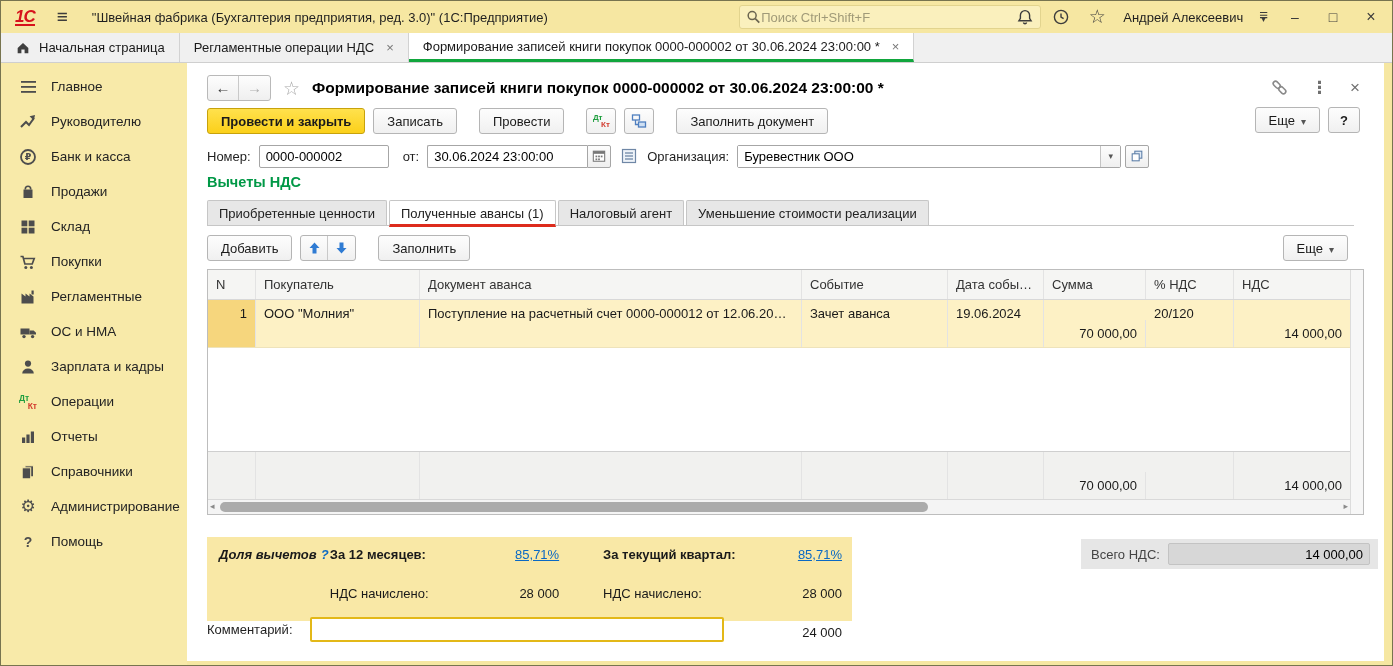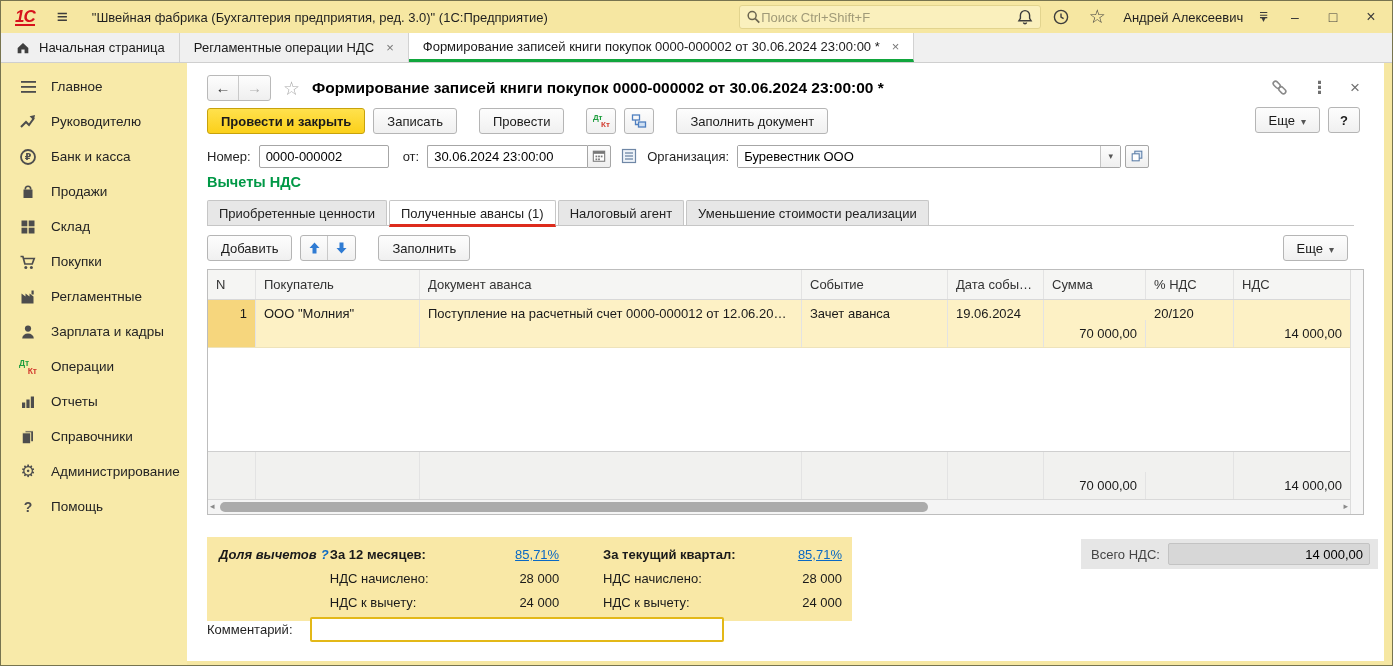--- a/index.html
+++ b/index.html
@@ -119,21 +119,21 @@
   .hscroll { height:15px; border-top:1px solid #d9d9d9; background:#f4f4f4; position:relative; }
   .hthumb { position:absolute; left:12px; top:2px; height:10px; width:62%; background:#ababab; border-radius:6px; cursor:grab; }
   .harrow { position:absolute; top:1px; font-size:9px; color:#8a8a8a; }
   .vscroll { width:13px; border-left:1px solid #dcdcdc; background:#f7f7f7; }
 
   
   .share-panel { position:absolute; top:474px; left:20px; width:645px; height:84px;
     background:#f9e8a6; padding:8px 10px 6px 12px; display:flex; }
   .sp-title { width:116px; font-weight:bold; color:#1a1a1a; padding-top:2px;font-style:italic; }
   .sp-title .q { color:#0b69c4; font-weight:bold; cursor:pointer; margin-left:4px; }
-  .sp-col { display:flex; flex-direction:column; gap:9px; padding-top:2px; }
+  .sp-col { display:flex; flex-direction:column; gap:24px; padding-top:2px; }
   .sp-lbls { width:152px; }
   .sp-vals { width:88px; text-align:right; }
   .sp-gap { width:46px; }
   .sp-bold { font-weight:bold; }
   .pct-link { color:#0b69c4; text-decoration:underline; cursor:pointer; }
 
   .totalvat { position:absolute; top:476px; left:894px; width:297px; height:30px; background:#e6e6e6;
     display:flex; align-items:center; padding:0 8px 0 10px; }
   .totalvat .lbl { color:#444; margin-right:8px; white-space:nowrap; }
   .totalvat .fld { flex:1; height:22px; background:#d7d7d7; border:1px solid #c3c3c3; border-radius:2px;
@@ -262,20 +262,31 @@
         <span class="slabel">Покупки</span>
     </div>
     <div class="sitem">
       <span class="sico">
         <svg width="18" height="18" viewBox="0 0 18 18">
             <path d="M2.5 15.5 V5.5 l4 3 v-3 l4 3 v-3 l4 3 v7 z" fill="#4d4d4d"></path>
             <rect x="12.5" y="2.5" width="2.2" height="4" fill="#4d4d4d"></rect>
           </svg>
       </span>
         <span class="slabel">Регламентные</span>
+    </div>
+    <div class="sitem">
+      <span class="sico">
+        <svg width="19" height="18" viewBox="0 0 19 18">
+            <rect x="1.5" y="5.5" width="9" height="6" fill="#4d4d4d"></rect>
+            <path d="M10.5 7.5 h4.2 l2.3 2.3 v1.7 h-6.5 z" fill="#4d4d4d"></path>
+            <circle cx="5" cy="13.6" r="1.7" fill="#4d4d4d"></circle>
+            <circle cx="13.6" cy="13.6" r="1.7" fill="#4d4d4d"></circle>
+          </svg>
+      </span>
+        <span class="slabel">ОС и НМА</span>
     </div>
     <div class="sitem">
       <span class="sico">
         <svg width="18" height="18" viewBox="0 0 18 18">
             <circle cx="9" cy="5.6" r="3.1" fill="#4d4d4d"></circle>
             <path d="M3.2 15.5 a5.8 5 0 0 1 11.6 0 z" fill="#4d4d4d"></path>
           </svg>
       </span>
         <span class="slabel">Зарплата и кадры</span>
     </div>

